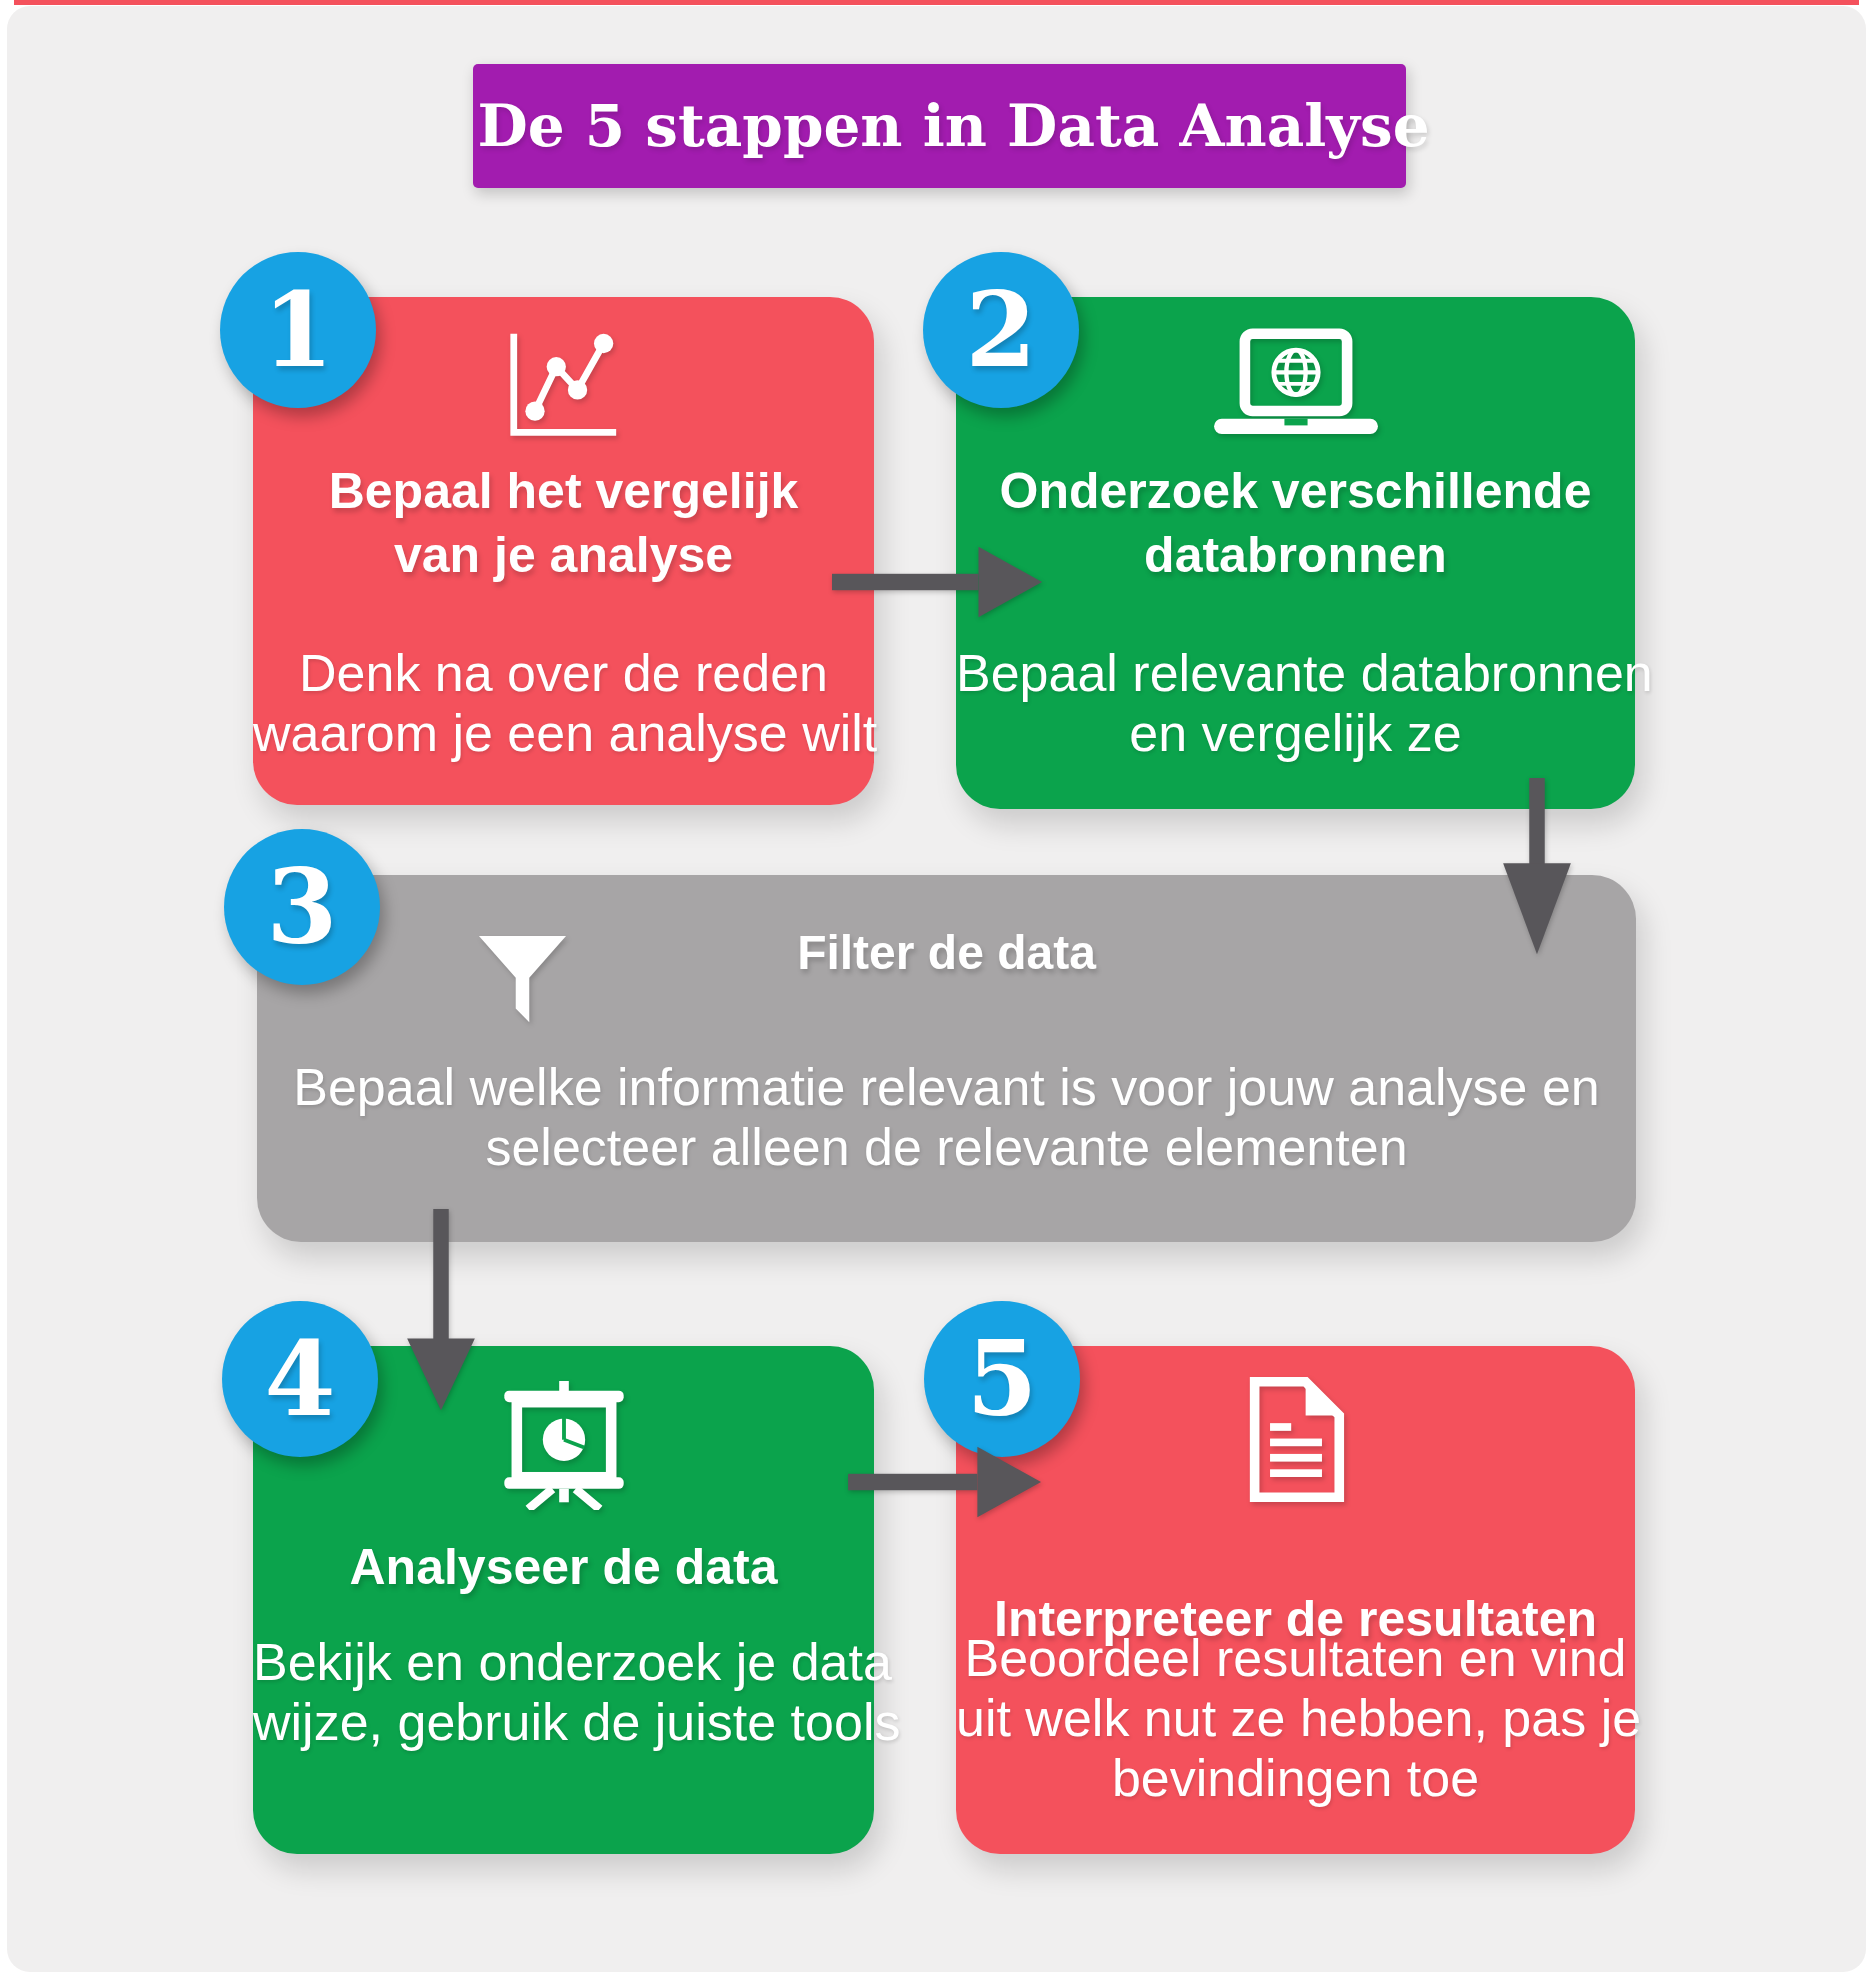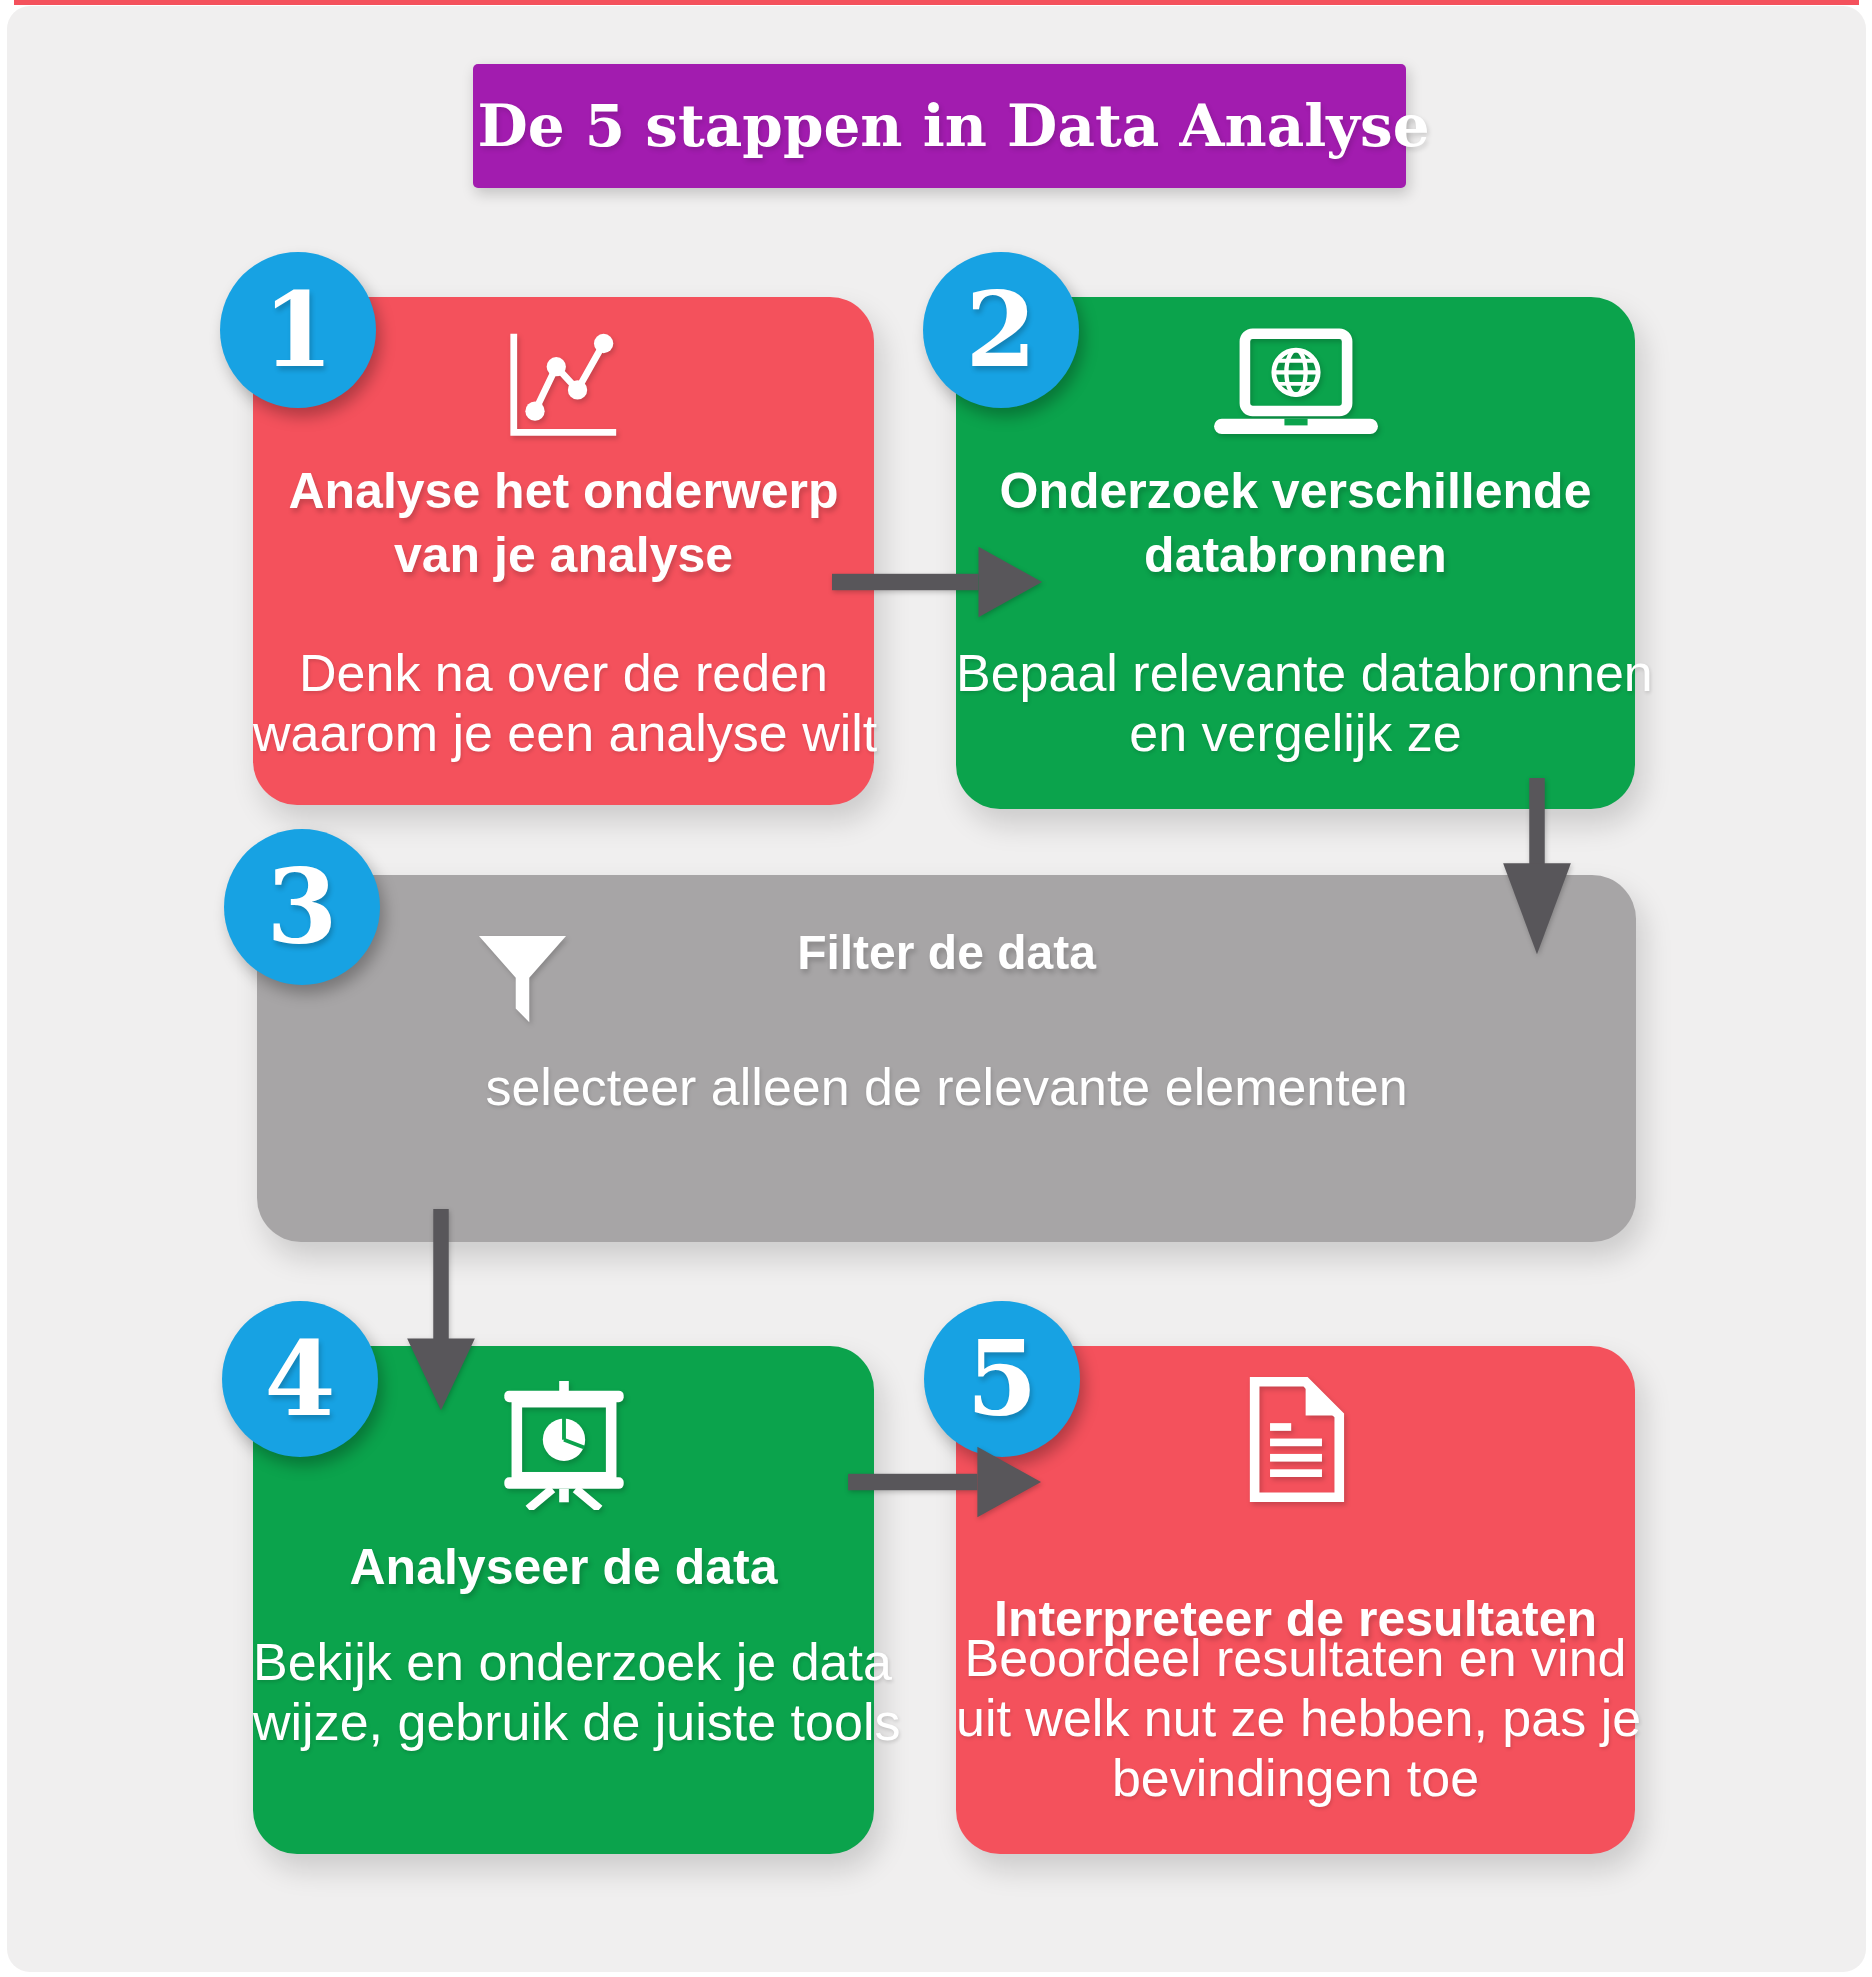--- a/index.html
+++ b/index.html
@@ -78,21 +78,21 @@
   <div id="card1" class="card red">
     <svg class="icon" width="116" height="114" viewBox="0 0 120 118">
       <path d="M8,4 V106 H114" fill="none" stroke="#ffffff" stroke-width="7"></path>
       <polyline points="30,84 52,38 74,62 101,14" fill="none" stroke="#ffffff" stroke-width="7"></polyline>
       <circle cx="30" cy="84" r="10" fill="#ffffff"></circle>
       <circle cx="52" cy="38" r="10" fill="#ffffff"></circle>
       <circle cx="74" cy="62" r="10" fill="#ffffff"></circle>
       <circle cx="101" cy="14" r="10" fill="#ffffff"></circle>
     </svg>
     <div class="heading">
-      <div>Analyse het onderwerp</div>
+      <div>Bepaal het vergelijk</div>
       <div>van je analyse</div>
     </div>
     <div class="body">
       <div>Denk na over de reden</div>
       <div>waarom je een analyse wilt</div>
     </div>
   </div>
 
   <div id="card2" class="card green">
     <svg class="icon" width="164" height="108" viewBox="0 0 170 112">
@@ -116,20 +116,21 @@
   </div>
 
   <div id="card3" class="card gray">
     <svg class="icon" width="89" height="93" viewBox="0 0 92 96">
       <path d="M1,1 H91 L53,44 V90 L39,76 V44 Z" fill="#ffffff"></path>
     </svg>
     <div class="heading">
       <div>Filter de data</div>
     </div>
     <div class="body">
+      <div>Bepaal welke informatie relevant is voor jouw analyse en</div>
       <div>selecteer alleen de relevante elementen</div>
     </div>
   </div>
 
   <div id="card4" class="card green">
     <svg class="icon" width="135" height="129" viewBox="0 0 140 134">
       <rect x="65" y="0" width="10" height="14" fill="#ffffff"></rect>
       <rect x="8" y="10" width="124" height="12" rx="5" fill="#ffffff"></rect>
       <rect x="21" y="22" width="98" height="78" fill="none" stroke="#ffffff" stroke-width="11"></rect>
       <circle cx="70" cy="61" r="22" fill="#ffffff"></circle>

